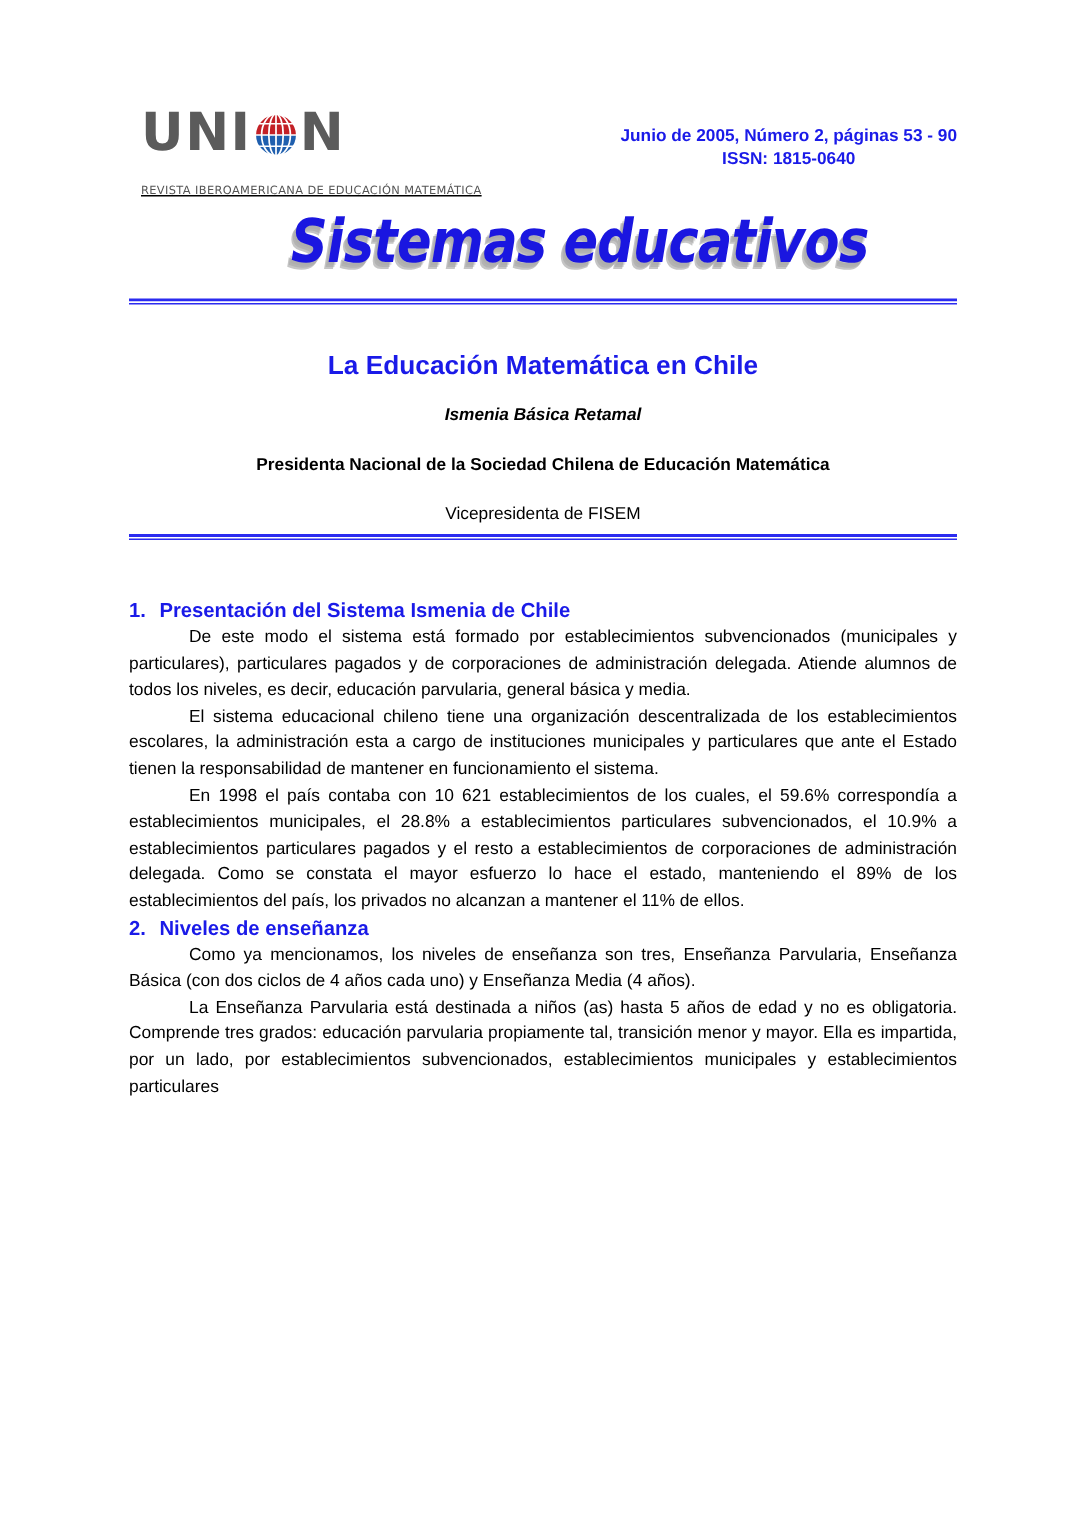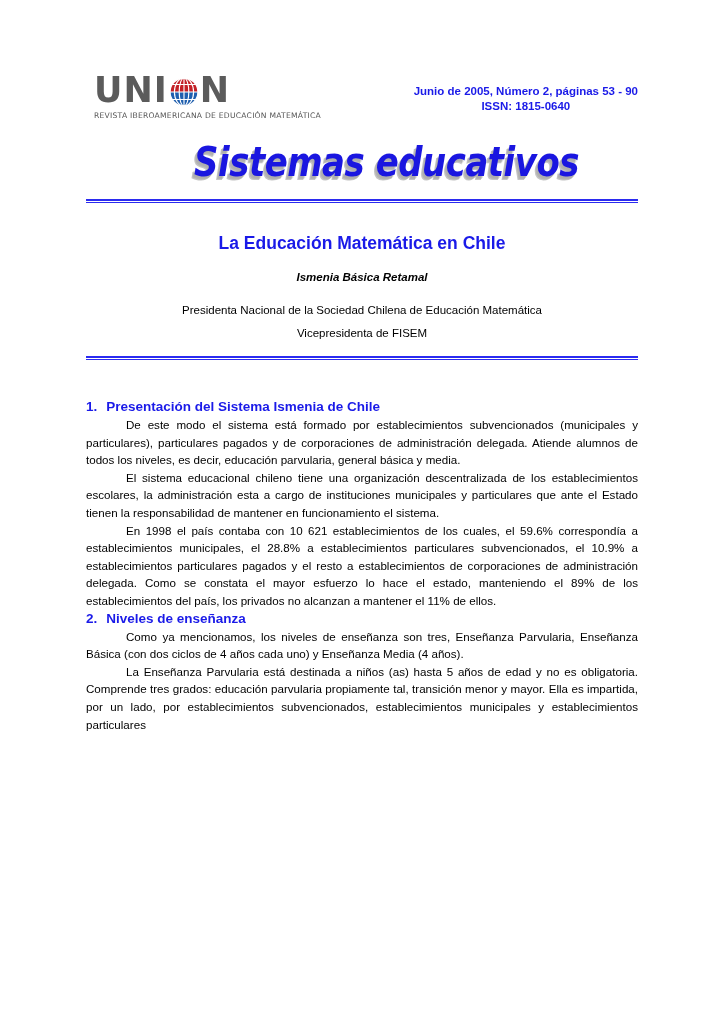--- a/index.html
+++ b/index.html
@@ -33,20 +33,21 @@
     top: 68px;
     width: 552px;
     height: 62px;
   }
 
   .logo-block {
     position: absolute;
     left: 8px;
     top: 0;
     width: 270px;
+    text-decoration: underline;
   }
 
   .logo-wordmark {
     position: relative;
     height: 40px;
     line-height: 40px;
     font-family: "DejaVu Sans", sans-serif;
     font-weight: bold;
     font-size: 35px;
     letter-spacing: 1px;
@@ -62,21 +63,21 @@
   .globe {
     display: inline-block;
     vertical-align: middle;
     width: 30px;
     height: 30px;
     position: relative;
     margin: 0 1px;
   }
 
   .logo-tagline {
-    margin-top: 3px;
+    margin-top: 14px;
     font-family: "DejaVu Sans", sans-serif;
     font-size: 7.6px;
     letter-spacing: 0.25px;
     color: #555555;
     white-space: nowrap;
   }
 
   .issue-info {
     position: absolute;
     right: 0;
@@ -156,23 +157,23 @@
   .author {
     font-size: 11.5px;
     font-weight: bold;
     font-style: italic;
     line-height: 15px;
     margin: 0 0 18px 0;
   }
 
   .affiliation {
     font-size: 11.5px;
-    font-weight: normal;
+    font-weight: bold;
     line-height: 15px;
-    margin: 0 0 8px 0;
+    margin: 0 0 18px 0;
   }
 
   .role {
     font-size: 11.5px;
     font-weight: normal;
     line-height: 15px;
     margin: 0;
   }
 
   

